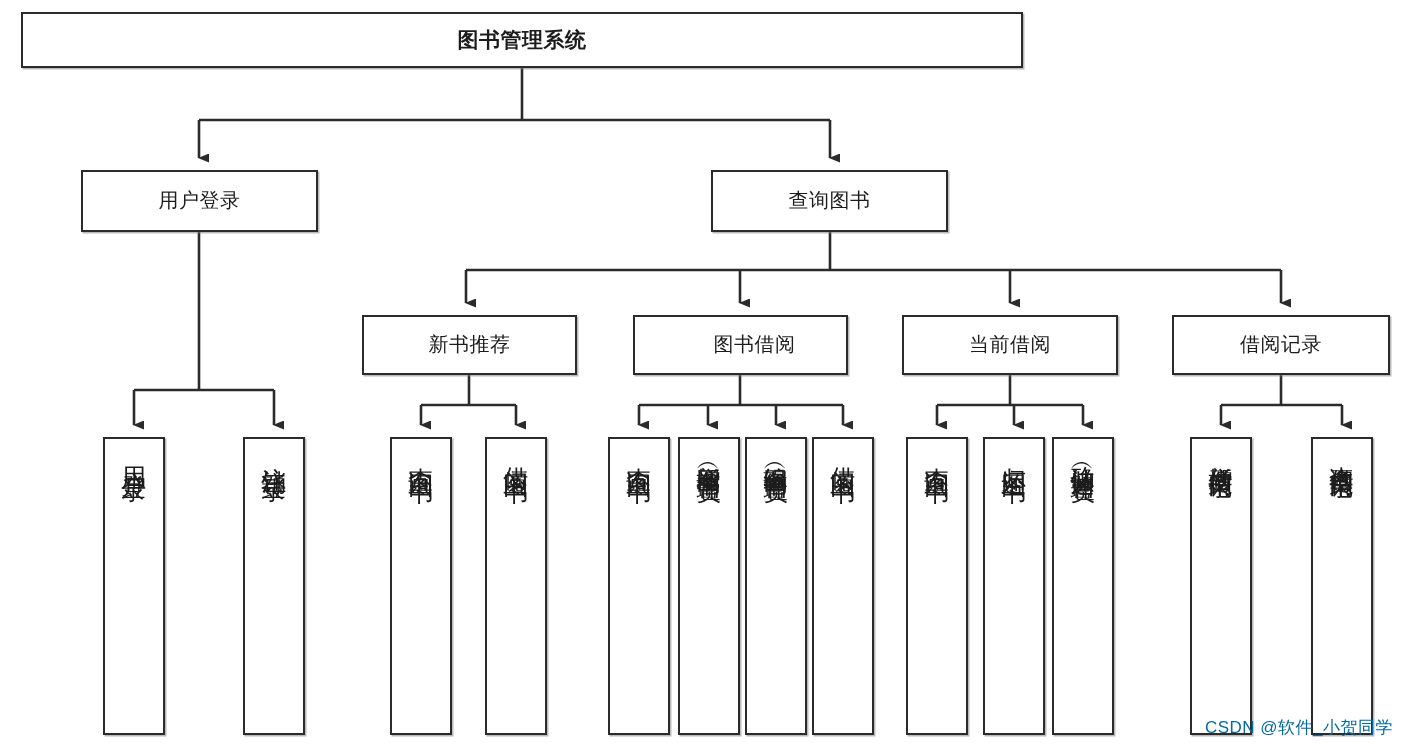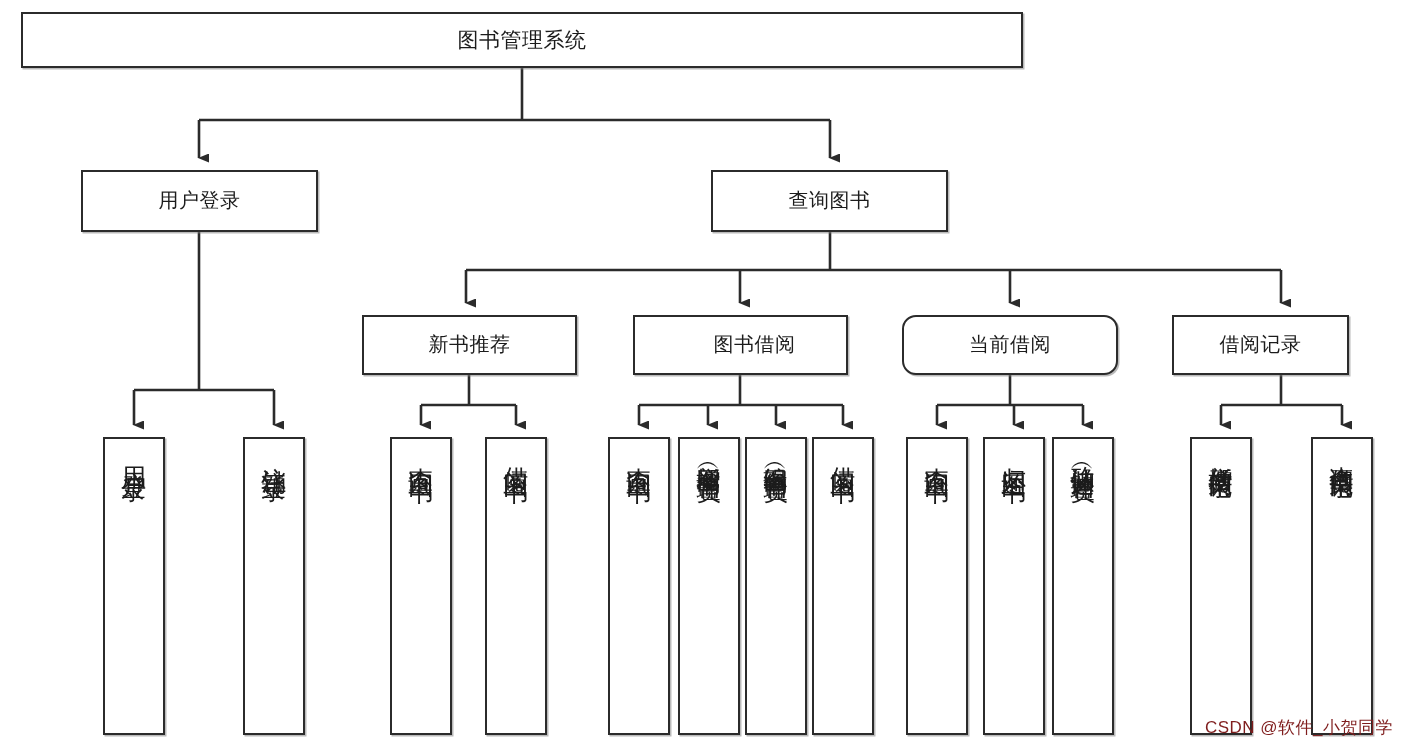--- a/index.html
+++ b/index.html
@@ -25,36 +25,36 @@
     z-index:3;
     box-shadow:1.5px 1.5px 0 rgba(130,130,130,.55);
   }
   .node .lbl{
     line-height:1.18;
     letter-spacing:.5px;
     white-space:nowrap;
   }
 
   
-  #n-root{left:21px;top:12px;width:1002px;height:56px;}
+  #n-root{left:21px;top:12px;width:1002px;height:56px;font-weight:bold;}
   #n-root .lbl{font-size:21px;}
 
   
   .lvl2{height:62px;}
   .lvl2 .lbl{font-size:20px;}
   #n-login{left:81px;top:170px;width:237px;}
   #n-bookmgr{left:711px;top:170px;width:237px;}
 
   
   .lvl3{height:60px;}
   .lvl3 .lbl{font-size:20px;}
   #n-newbook{left:362px;top:315px;width:215px;}
   #n-borrow{left:633px;top:315px;width:215px;padding-left:28px;}
-  #n-current{left:902px;top:315px;width:216px;border-radius:14px;}
-  #n-record{left:1172px;top:315px;width:177px;}
+  #n-current{left:902px;top:315px;width:216px;}
+  #n-record{left:1172px;top:315px;width:218px;}
 
   
   .leaf{
     top:437px;height:298px;width:62px;
     align-items:flex-start;
     justify-content:center;
     padding-top:8px;
   }
   .leaf .lbl{
     writing-mode:vertical-rl;
@@ -80,21 +80,21 @@
   #l-cb-return{left:983px;}
   #l-cb-confirm{left:1052px;}
   #l-rc-add{left:1190px;}
   #l-rc-query{left:1311px;}
 
   
   #watermark{
     position:absolute;
     right:12px;bottom:8px;
     font-size:17px;
-    color:#7f1d1d;
+    color:#0369a1;
     letter-spacing:.5px;
     z-index:6;
     white-space:nowrap;
     font-family:"Liberation Sans","DejaVu Sans",sans-serif;
   }
 </style>
 </head>
 <body>
 
 <div id="canvas">

